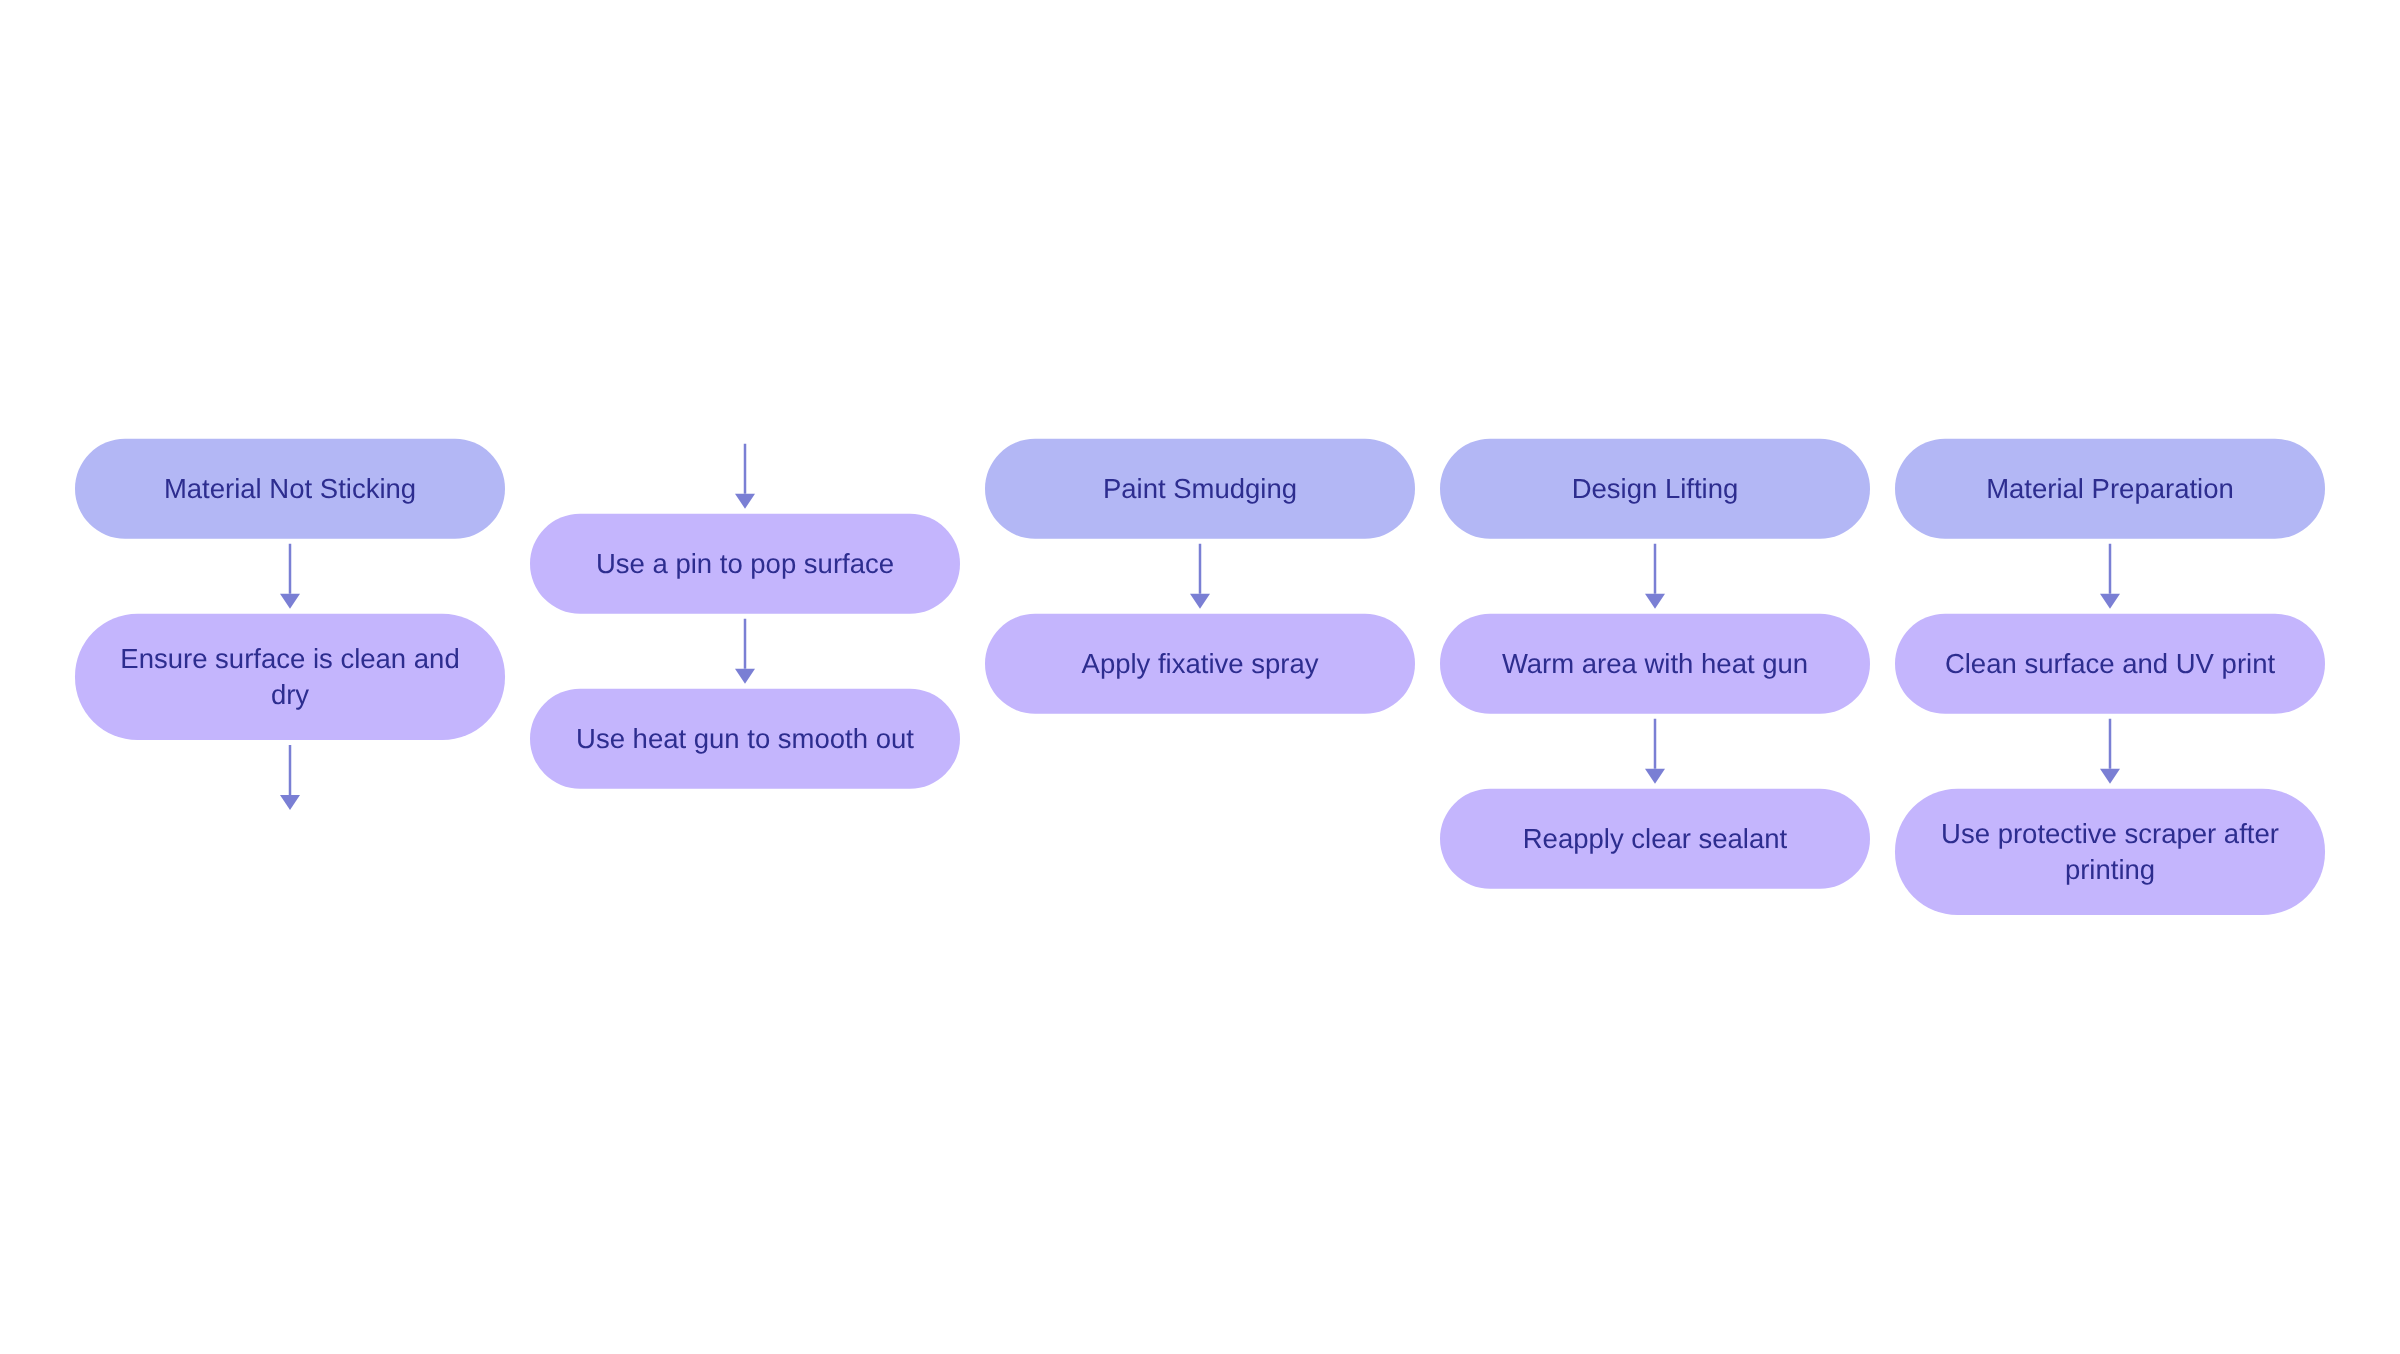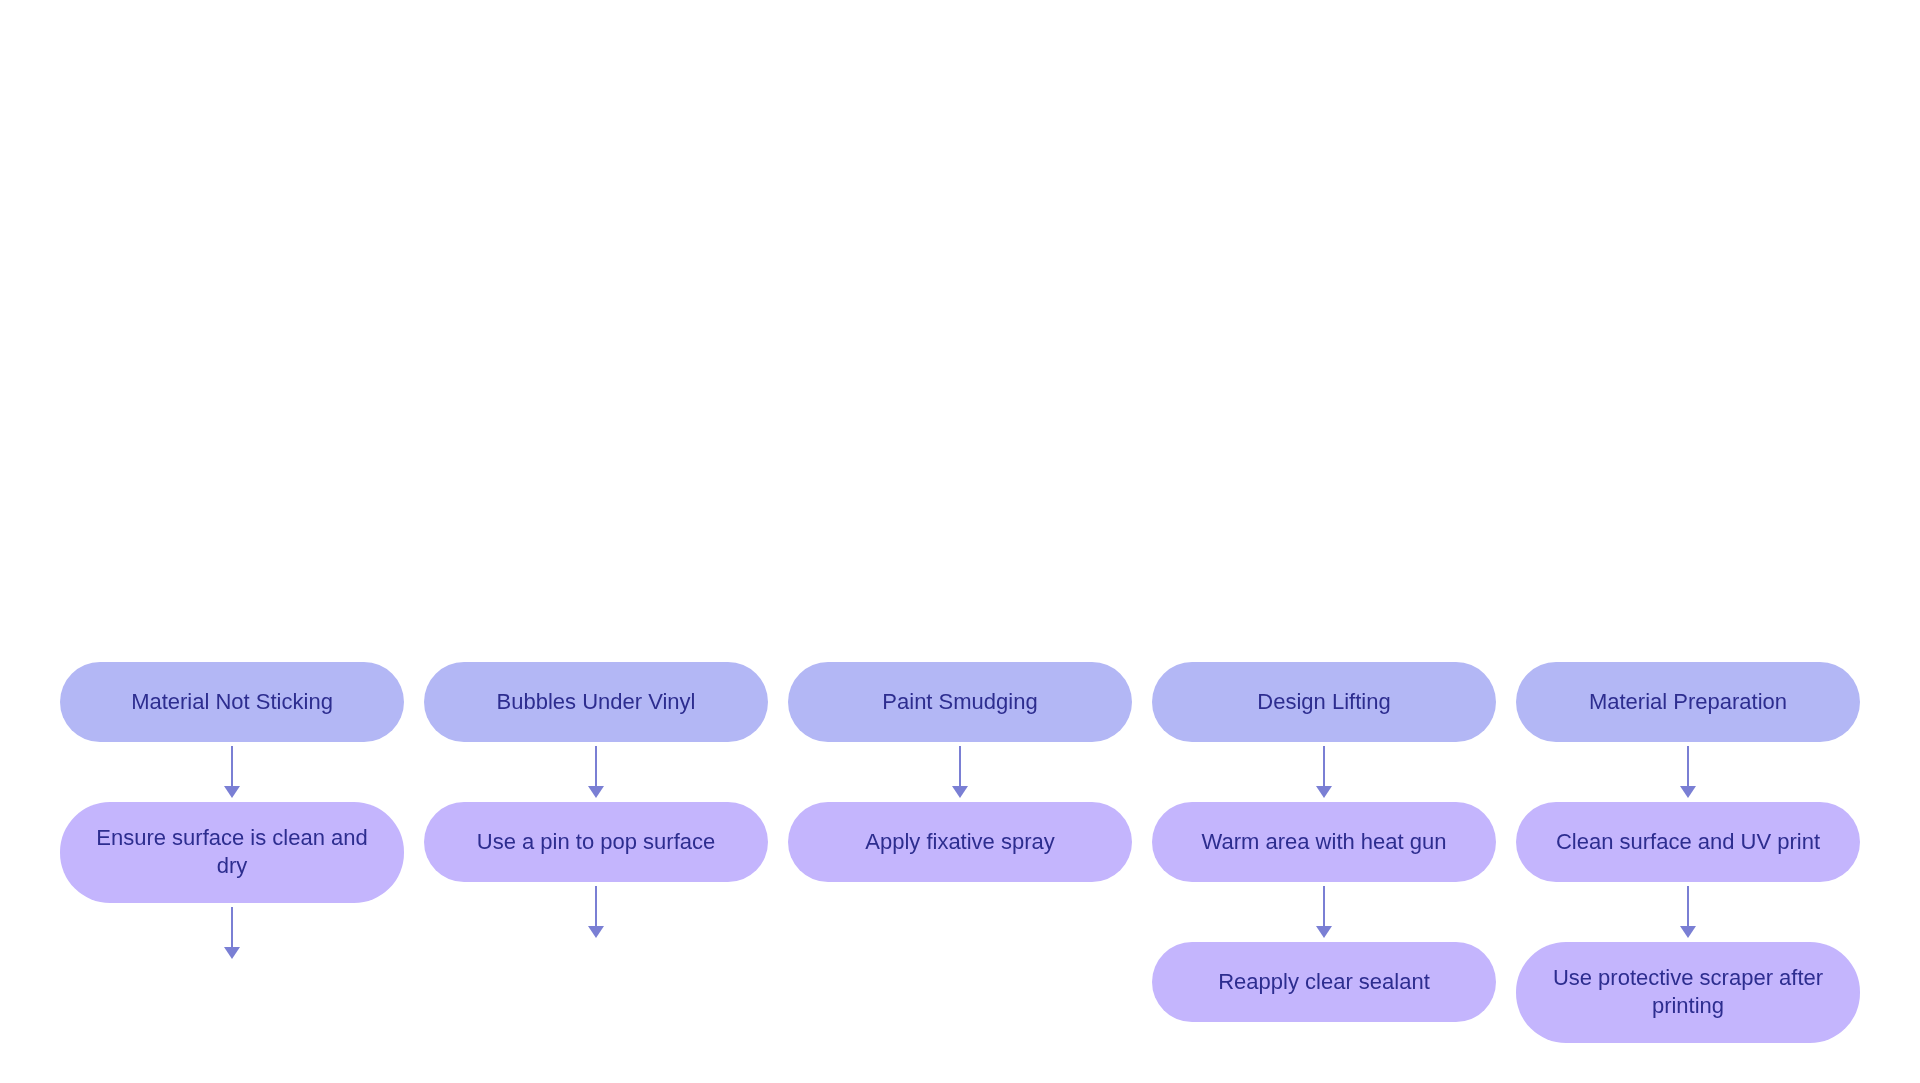--- a/index.html
+++ b/index.html
@@ -13,21 +13,21 @@
       height: 1083px;
       background-color: #ffffff;
       font-family: 'Segoe UI', Arial, sans-serif;
       overflow: hidden;
     }
 
     .diagram-container {
       width: 100%;
       height: 100%;
       display: flex;
-      align-items: flex-end;
+      align-items: center;
       justify-content: center;
       padding: 40px 28px;
     }
 
     .columns-wrapper {
       display: flex;
       flex-direction: row;
       align-items: flex-start;
       justify-content: space-between;
       width: 100%;
@@ -96,30 +96,30 @@
           <div class="arrow-line"></div>
           <div class="arrow-head"></div>
         </div>
         <div class="node ">Ensure surface is clean and dry</div>
         <div class="arrow">
           <div class="arrow-line"></div>
           <div class="arrow-head"></div>
         </div>
       </div>
       <div class="flow-column">
-        <div class="node header">Bubbles Under Vinyl</div>
         <div class="arrow">
           <div class="arrow-line"></div>
           <div class="arrow-head"></div>
         </div>
         <div class="node ">Use a pin to pop surface</div>
         <div class="arrow">
           <div class="arrow-line"></div>
           <div class="arrow-head"></div>
         </div>
+        <div class="node ">Use heat gun to smooth out</div>
       </div>
       <div class="flow-column">
         <div class="node header">Paint Smudging</div>
         <div class="arrow">
           <div class="arrow-line"></div>
           <div class="arrow-head"></div>
         </div>
         <div class="node ">Apply fixative spray</div>
       </div>
       <div class="flow-column">

